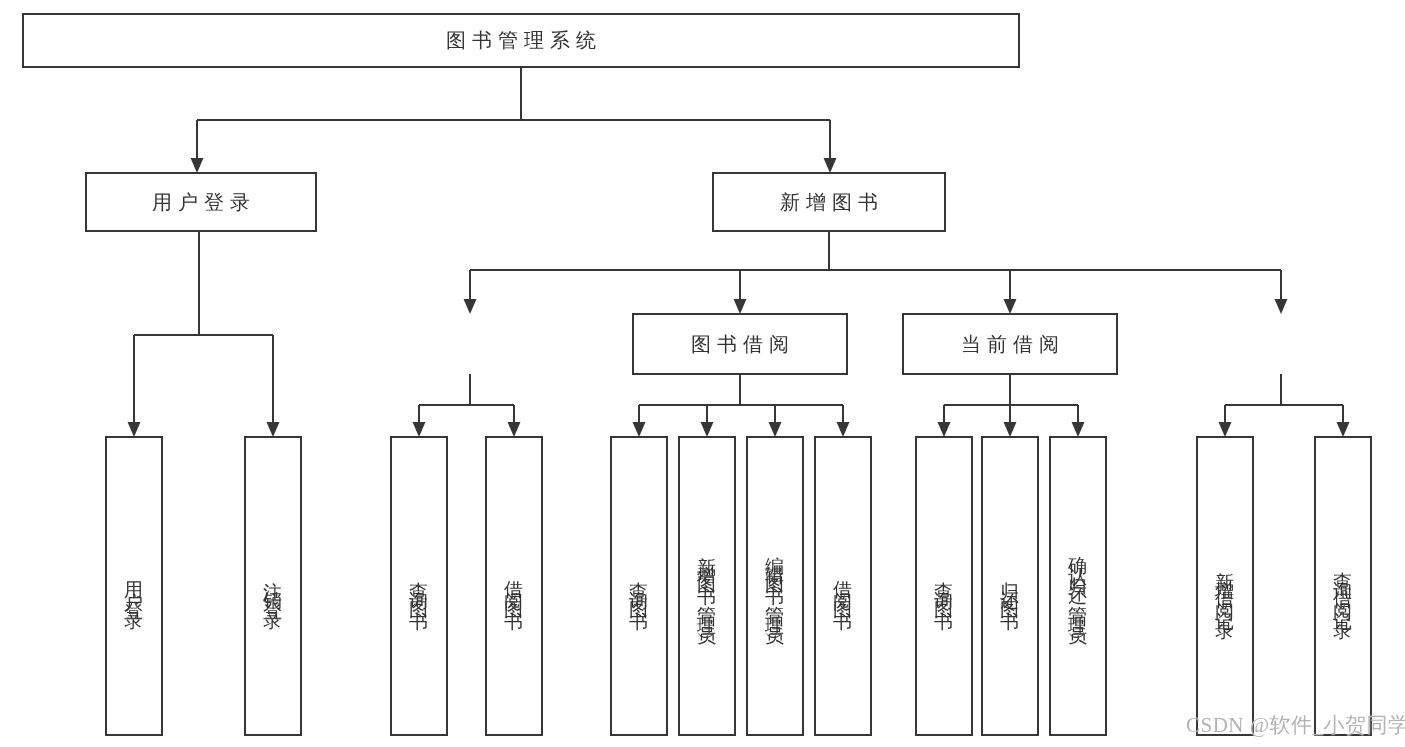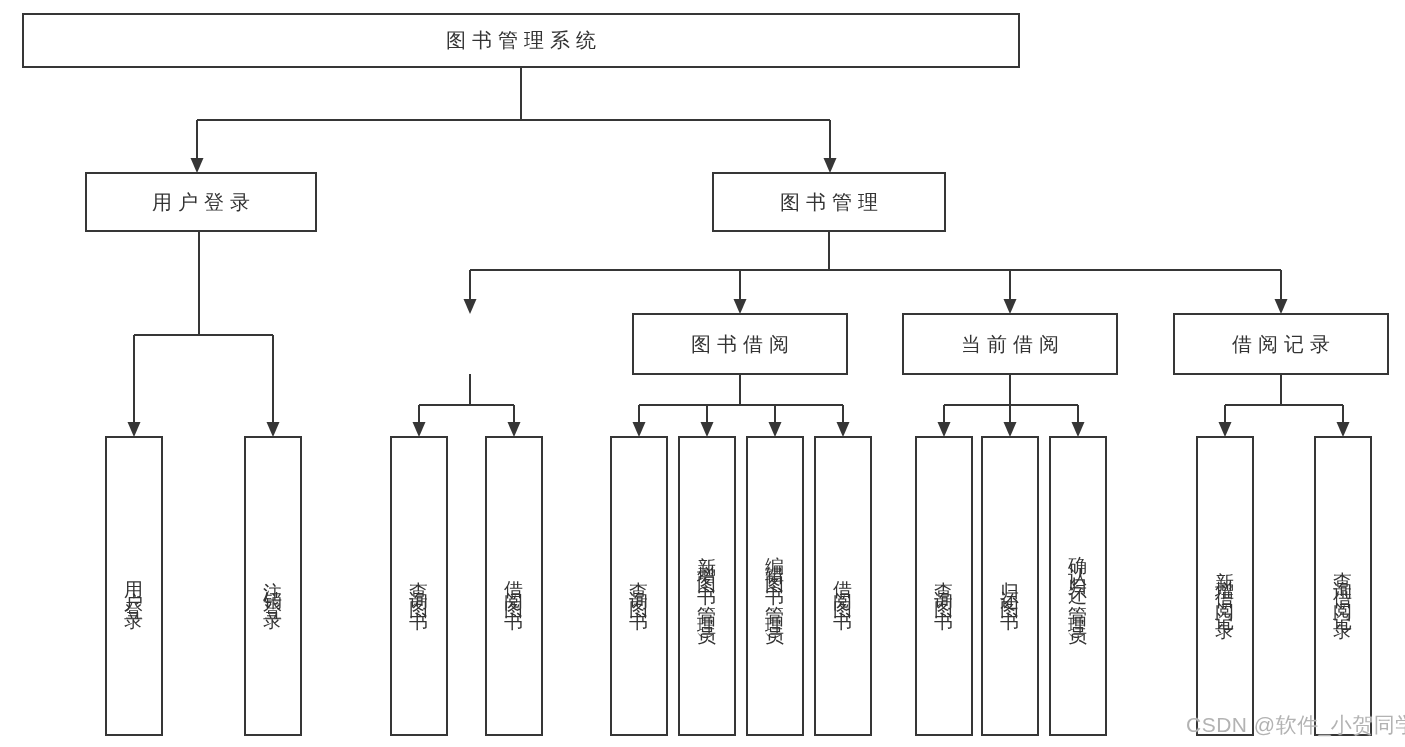--- a/index.html
+++ b/index.html
@@ -1,18 +1,18 @@
 <!DOCTYPE html>
 <html><head>
 <meta charset="utf-8">
 <style>
   html,body{margin:0;padding:0;background:#ffffff;}
   .canvas{
     position:relative;width:1405px;height:747px;background:#ffffff;overflow:hidden;
-    font-family:Liberation Sans, sans-serif;
+    font-family:Liberation Serif, serif;
   }
   .wires{position:absolute;left:0;top:0;z-index:1;}
   .box{
     position:absolute;box-sizing:border-box;background:#ffffff;border:2px solid #363636;
     display:flex;align-items:center;justify-content:center;
     color:#333333;font-size:20px;letter-spacing:6px;text-indent:6px;
     z-index:2;white-space:nowrap;
   }
   .leaf{
     writing-mode:vertical-rl;text-orientation:mixed;
@@ -88,25 +88,24 @@
     <line x1="1225" y1="405" x2="1343" y2="405"></line>
     <line x1="1225" y1="405" x2="1225" y2="423"></line>
     <polygon points="1218.5,422 1231.5,422 1225,437" stroke="none"></polygon>
     <line x1="1343" y1="405" x2="1343" y2="423"></line>
     <polygon points="1336.5,422 1349.5,422 1343,437" stroke="none"></polygon>
   </svg>
 
   <div class="box" style="left:22px;top:13px;width:998px;height:55px">图书管理系统</div>
 
   <div class="box" style="left:85px;top:172px;width:232px;height:60px">用户登录</div>
-  <div class="box" style="left:712px;top:172px;width:234px;height:60px">图书管理</div>
+  <div class="box" style="left:712px;top:172px;width:234px;height:60px">新增图书</div>
 
   <div class="box" style="left:902px;top:313px;width:216px;height:62px">当前借阅</div>
   <div class="box" style="left:632px;top:313px;width:216px;height:62px">图书借阅</div>
-  <div class="box" style="left:1173px;top:313px;width:216px;height:62px">借阅记录</div>
 
   <div class="box leaf" style="left:105px;top:436px;width:58px;height:300px">用户登录</div>
   <div class="box leaf" style="left:244px;top:436px;width:58px;height:300px">注销登录</div>
 
   <div class="box leaf" style="left:390px;top:436px;width:58px;height:300px">查询图书</div>
   <div class="box leaf" style="left:485px;top:436px;width:58px;height:300px">借阅图书</div>
 
   <div class="box leaf" style="left:610px;top:436px;width:58px;height:300px">查询图书</div>
   <div class="box leaf" style="left:678px;top:436px;width:58px;height:300px">新增图书（管理员）</div>
   <div class="box leaf" style="left:746px;top:436px;width:58px;height:300px">编辑图书（管理员）</div>

